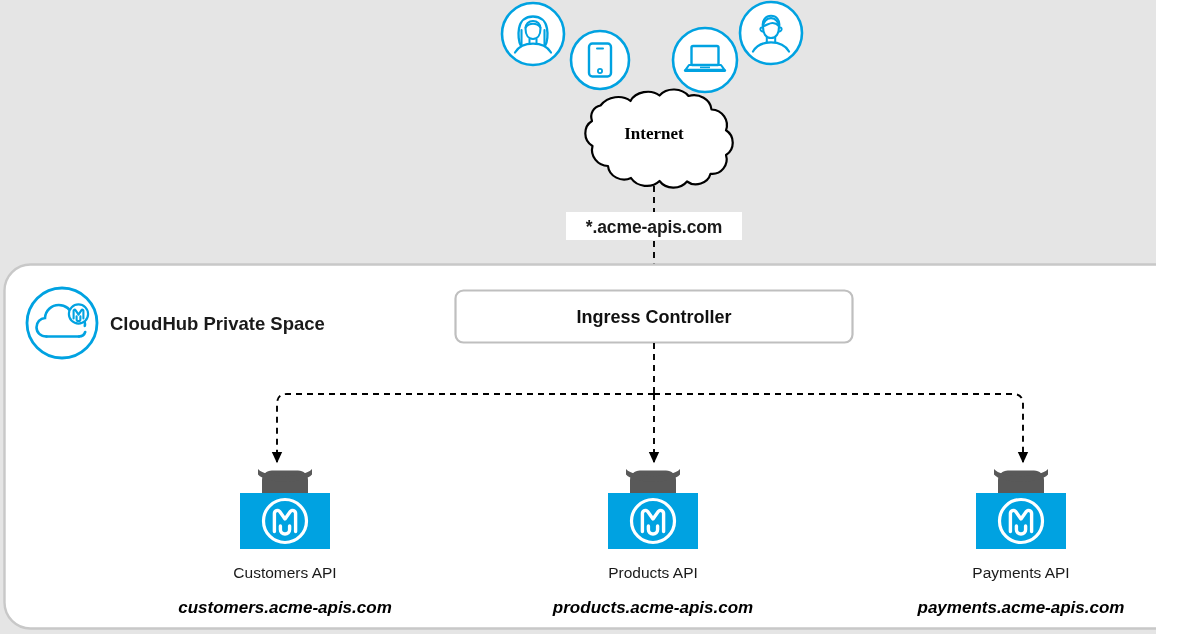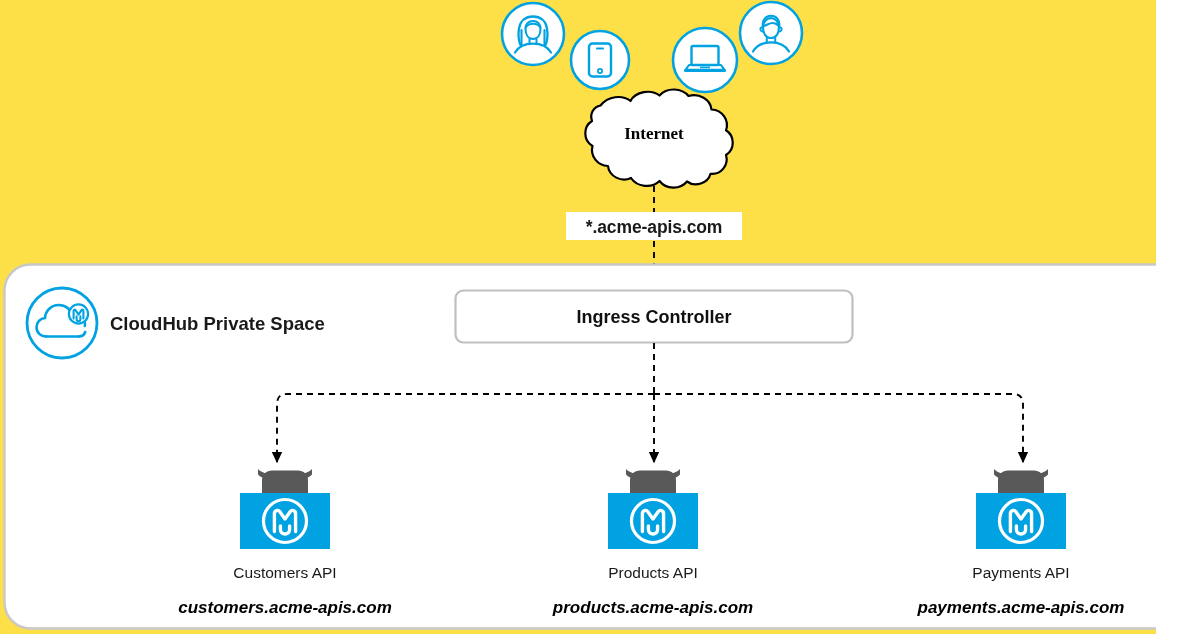--- a/index.html
+++ b/index.html
@@ -9,21 +9,21 @@
     background: #ffffff;
   }
   body {
     font-family: "Liberation Sans", sans-serif;
     -webkit-font-smoothing: antialiased;
   }
   #stage {
     position: relative;
     width: 1156px;
     height: 634px;
-    background: #fde047;
+    background: #e5e5e5;
     overflow: hidden;
   }
   #diagram-svg {
     position: absolute;
     top: 0;
     left: 0;
     width: 1200px;
     height: 634px;
   }
   .txt-internet {

